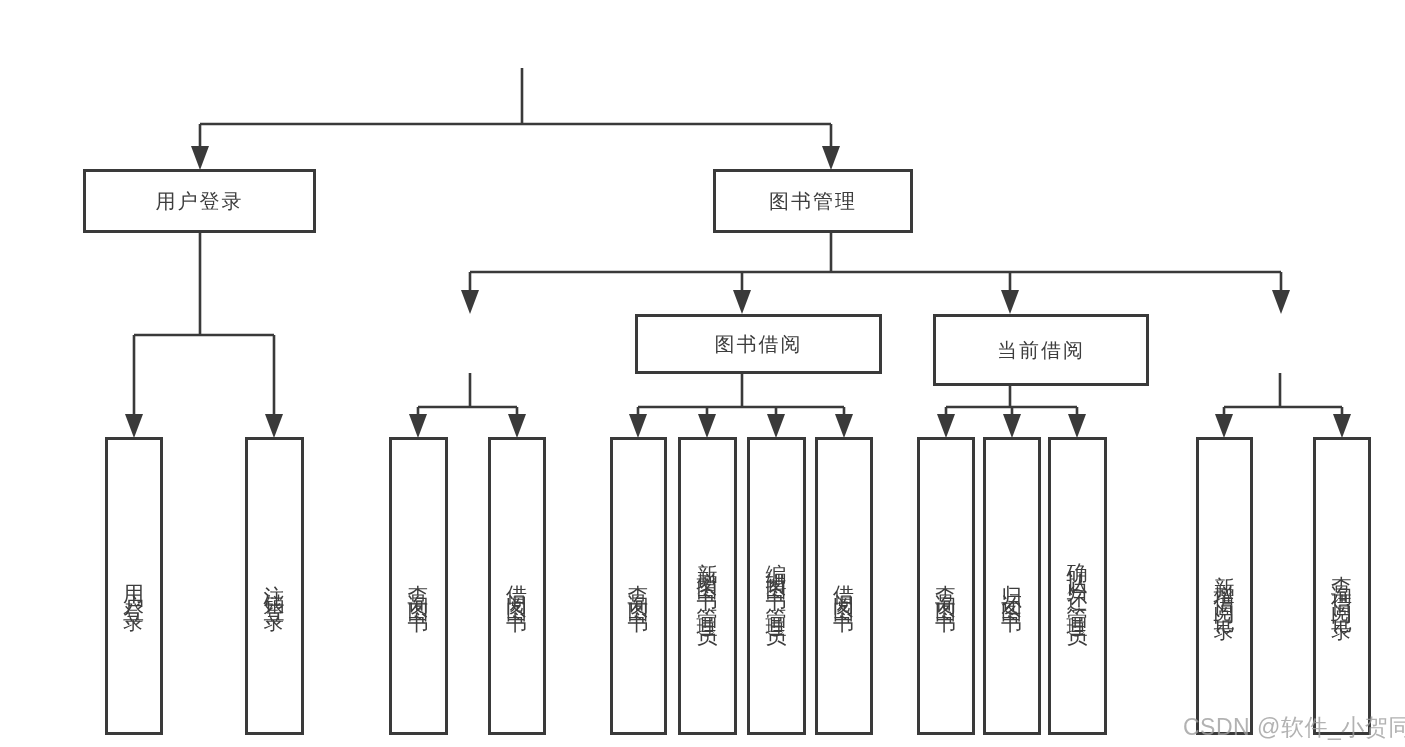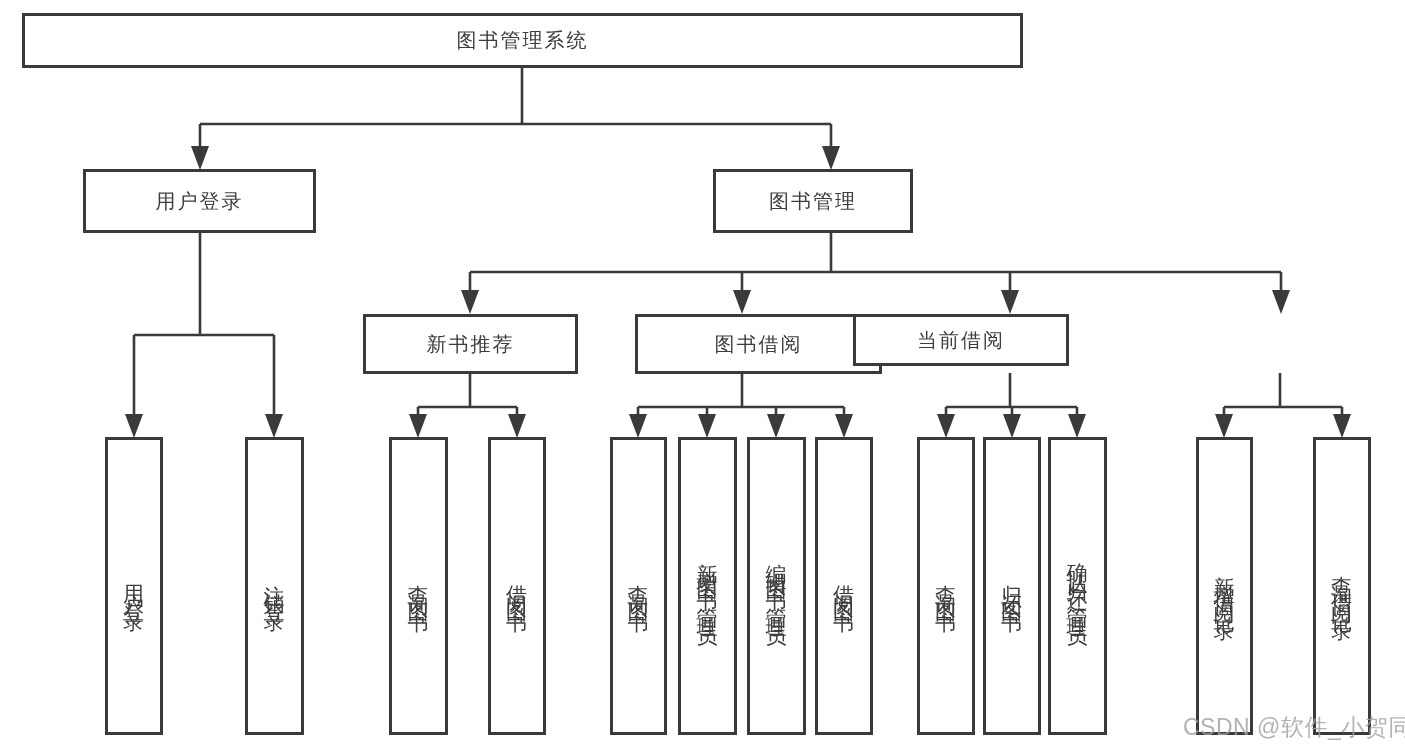--- a/index.html
+++ b/index.html
@@ -89,28 +89,26 @@
       <polygon points="767,414 785,414 776,438"></polygon>
       <polygon points="835,414 853,414 844,438"></polygon>
       <polygon points="937,414 955,414 946,438"></polygon>
       <polygon points="1003,414 1021,414 1012,438"></polygon>
       <polygon points="1068,414 1086,414 1077,438"></polygon>
       <polygon points="1215,414 1233,414 1224,438"></polygon>
       <polygon points="1333,414 1351,414 1342,438"></polygon>
     </g>
   </svg>
 
-  <div class="node hbox" style="left:22px; top:13px; width:1001px; height:55px;">图书管理系统</div>
 
   <div class="node hbox" style="left:83px; top:169px; width:233px; height:64px;">用户登录</div>
   <div class="node hbox" style="left:713px; top:169px; width:200px; height:64px;">图书管理</div>
 
-  <div class="node hbox" style="left:363px; top:314px; width:215px; height:60px;">新书推荐</div>
   <div class="node hbox" style="left:635px; top:314px; width:247px; height:60px;">图书借阅</div>
-  <div class="node hbox" style="left:853px; top:314px; width:216px; height:52px;">当前借阅</div>
+  <div class="node hbox" style="left:933px; top:314px; width:216px; height:72px;">当前借阅</div>
 
   <div class="node vbox" style="left:105px; top:437px; width:58px; height:298px;">用户登录</div>
   <div class="node vbox" style="left:245px; top:437px; width:59px; height:298px;">注销登录</div>
 
   <div class="node vbox" style="left:389px; top:437px; width:59px; height:298px;">查询图书</div>
   <div class="node vbox" style="left:488px; top:437px; width:58px; height:298px;">借阅图书</div>
 
   <div class="node vbox" style="left:610px; top:437px; width:57px; height:298px;">查询图书</div>
   <div class="node vbox" style="left:678px; top:437px; width:59px; height:298px;">新增图书（管理员）</div>
   <div class="node vbox" style="left:747px; top:437px; width:59px; height:298px;">编辑图书（管理员）</div>

